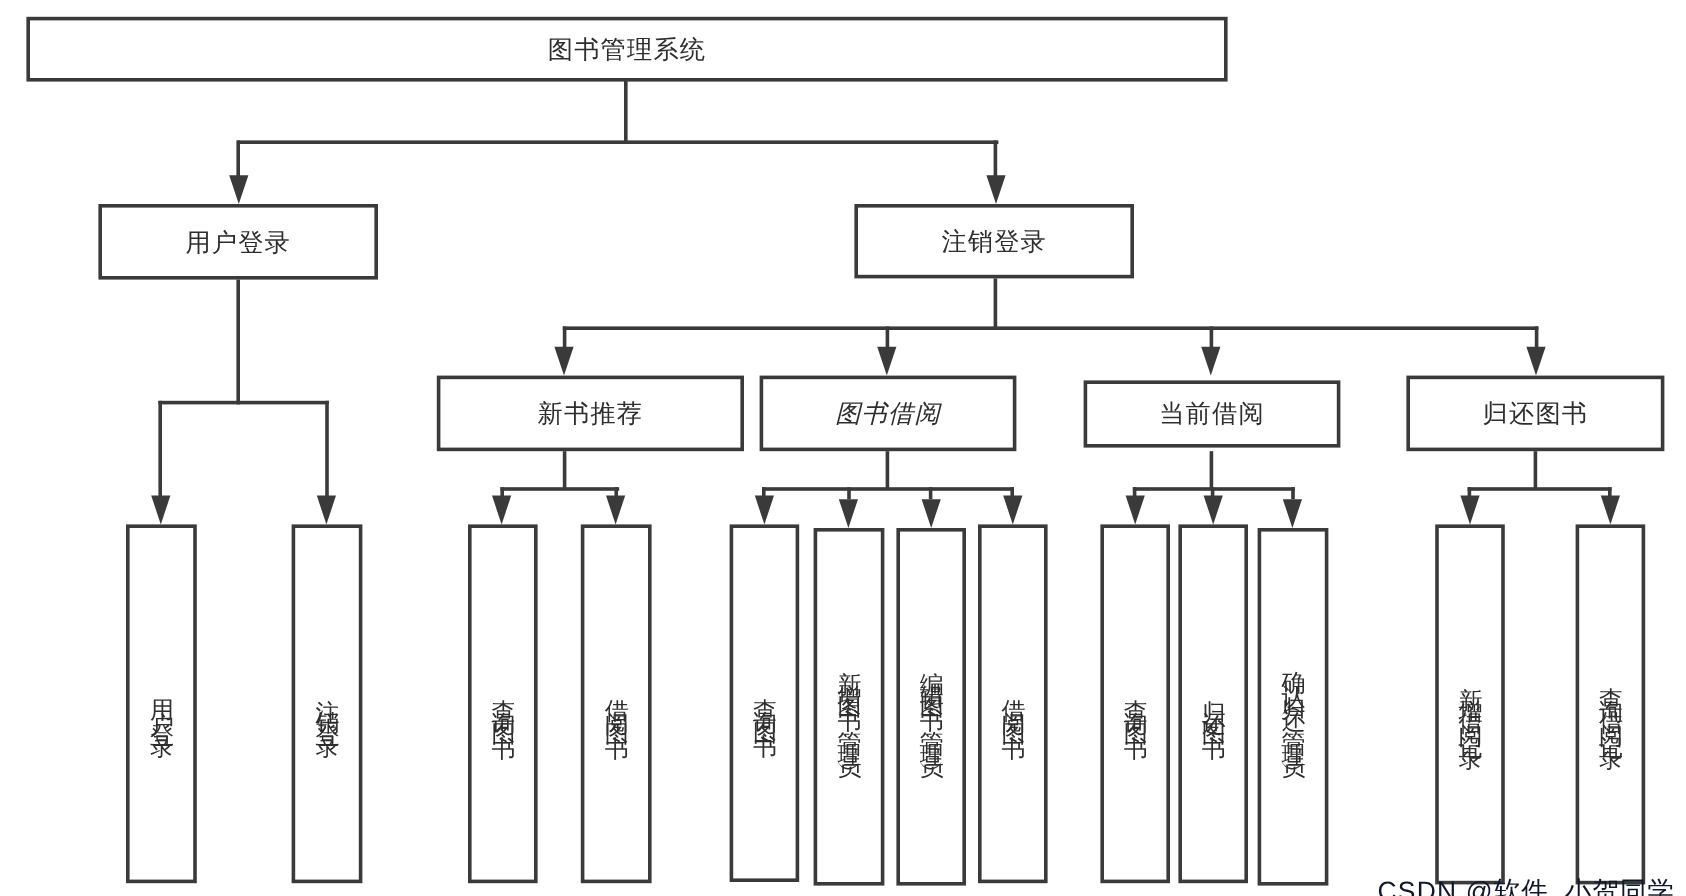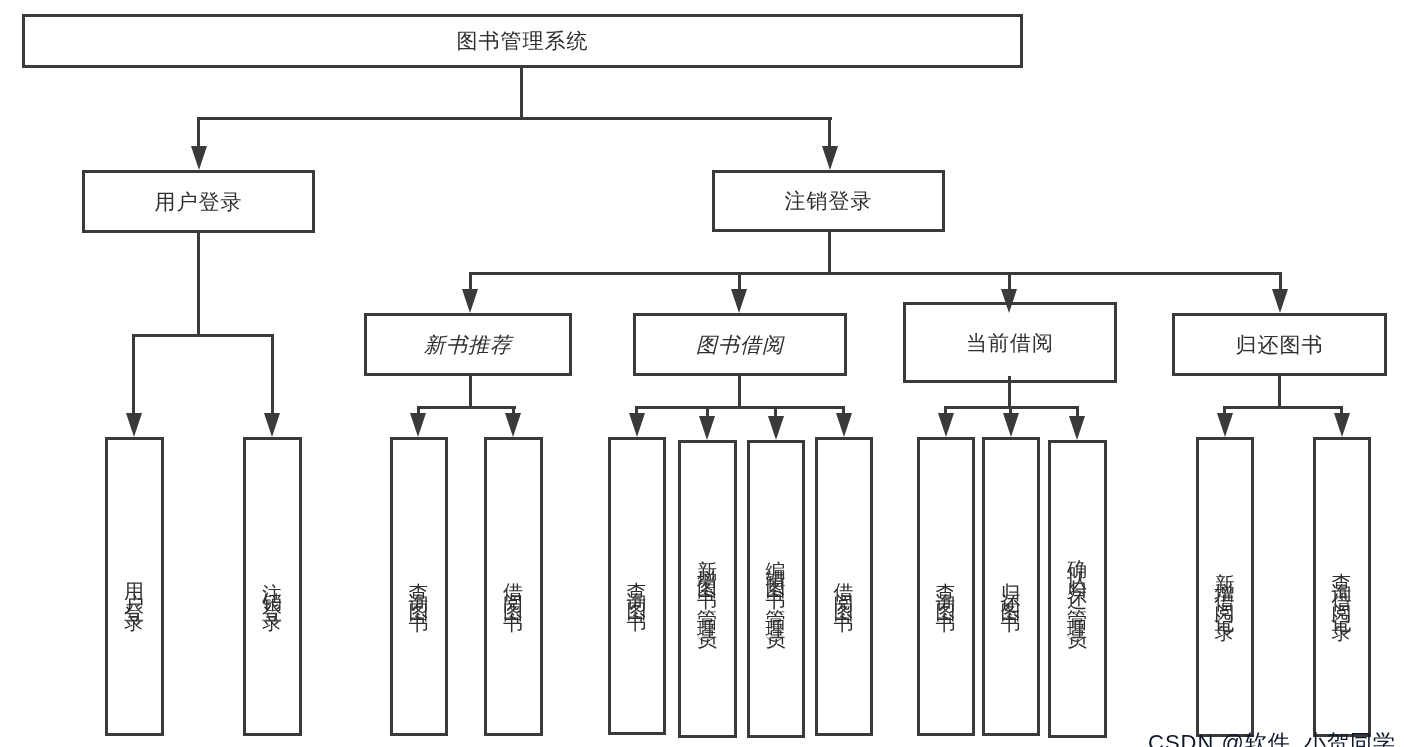--- a/index.html
+++ b/index.html
@@ -49,29 +49,29 @@
   </div>
 
   <div class="hbox" style="left:82px;top:170px;width:233px;height:63px;">
     <span>用户登录</span>
   </div>
 
   <div class="hbox" style="left:712px;top:170px;width:233px;height:62px;">
     <span>注销登录</span>
   </div>
 
-  <div class="hbox" style="left:364px;top:313px;width:208px;height:63px;font-style:italic;">
+  <div class="hbox" style="left:364px;top:313px;width:256px;height:63px;">
     <span>新书推荐</span>
   </div>
 
   <div class="hbox" style="left:633px;top:313px;width:214px;height:63px;font-style:italic;">
     <span>图书借阅</span>
   </div>
 
-  <div class="hbox" style="left:903px;top:302px;width:214px;height:81px;">
+  <div class="hbox" style="left:903px;top:317px;width:214px;height:56px;">
     <span>当前借阅</span>
   </div>
 
   <div class="hbox" style="left:1172px;top:313px;width:215px;height:63px;">
     <span>归还图书</span>
   </div>
 
   <div class="vbox" style="left:105px;top:437px;width:59px;height:299px;">
     <span>用户登录</span>
   </div>

